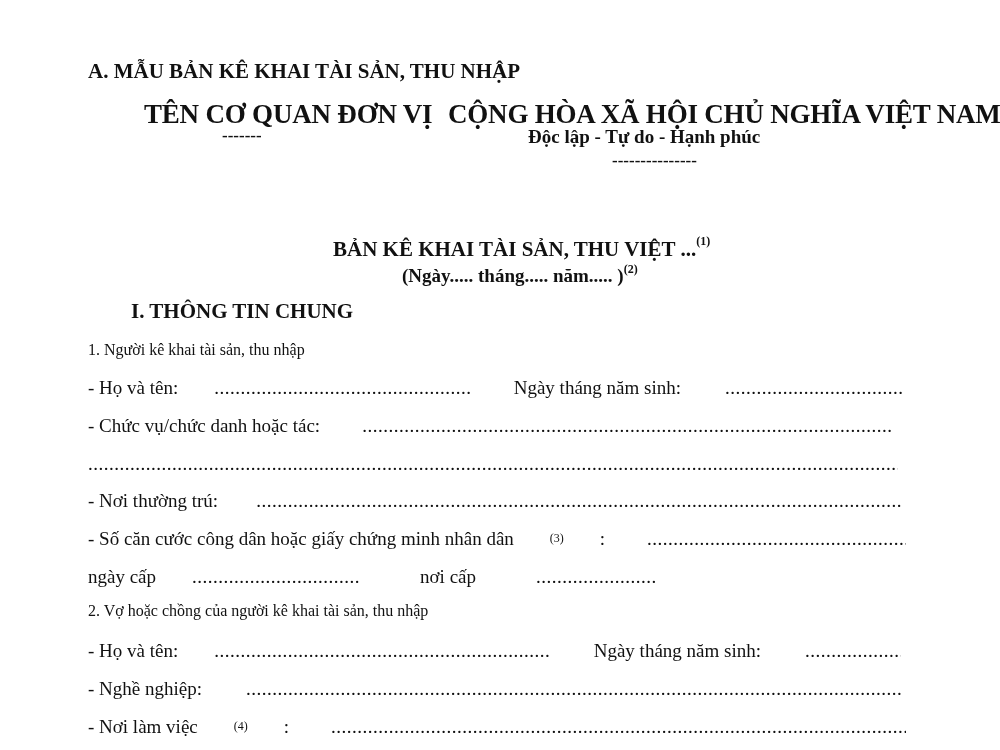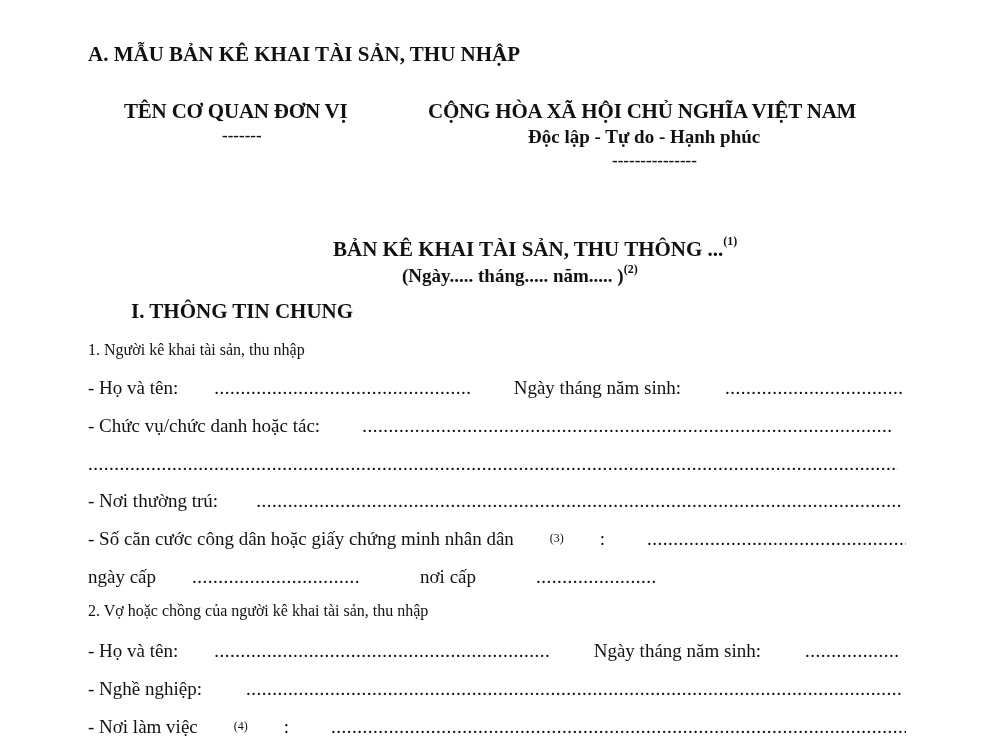--- a/index.html
+++ b/index.html
@@ -1,45 +1,45 @@
 <!DOCTYPE html>
 <html><head>
 <meta charset="utf-8">
 <style>
   html, body { margin:0; padding:0; background:#ffffff; }
   body { width:1000px; height:750px; overflow:hidden; position:relative;
          font-family:"Liberation Serif", serif; color:#111; }
   .abs { position:absolute; white-space:nowrap; }
   .b { font-weight:bold; }
   .h-sec { font-size:21px; font-weight:bold; }
-  .hdr { font-size:21px; font-weight:bold; letter-spacing:-0.2px; }
+  .hdr { font-size:27px; font-weight:bold; letter-spacing:-0.2px;margin-left:20px; }
   .sub { font-size:19px; font-weight:bold; }
   .title { font-size:21px; font-weight:bold; }
   .line { font-size:16px; }
   sup { font-size:12px; vertical-align:top; position:relative; top:-3px; }
   .row { position:absolute; left:88px; display:flex; align-items:baseline; font-size:19px; white-space:nowrap;gap:36px; }
   .dots { flex:1; overflow:hidden; white-space:nowrap; letter-spacing:0.5px; }
   .dots::after { content:"................................................................................................................................................................................................................................................................................"; }
 </style>
 </head>
 <body>
 
 <div>
 
-  <div class="abs h-sec" style="left:88px; top:42px;">A. MẪU BẢN KÊ KHAI TÀI SẢN, THU NHẬP</div>
+  <div class="abs h-sec" style="left:88px; top:59px;">A. MẪU BẢN KÊ KHAI TÀI SẢN, THU NHẬP</div>
 
   <div class="abs hdr" style="left:124px; top:99px;">TÊN CƠ QUAN ĐƠN VỊ</div>
   <div class="abs b" style="left:222px; top:126px; font-size:17px;">-------</div>
 
   <div class="abs hdr" style="left:428px; top:99px;">CỘNG HÒA XÃ HỘI CHỦ NGHĨA VIỆT NAM</div>
   <div class="abs sub" style="left:528px; top:126px;">Độc lập - Tự do - Hạnh phúc</div>
   <div class="abs b" style="left:612px; top:151px; font-size:17px;">---------------</div>
 
   <div class="abs title" style="left:333px; top:237px;">
-    <span>BẢN KÊ KHAI TÀI SẢN, THU THÔNG ...</span><sup>(1)</sup>
+    <span>BẢN KÊ KHAI TÀI SẢN, THU VIỆT ...</span><sup>(1)</sup>
   </div>
   <div class="abs sub" style="left:402px; top:265px;">
     <span>(Ngày..... tháng..... năm..... )</span><sup>(2)</sup>
   </div>
 
   <div class="abs h-sec" style="left:88px; top:299px;margin-left:43px;">I. THÔNG TIN CHUNG</div>
   <div class="abs line" style="left:88px; top:341px;">1. Người kê khai tài sản, thu nhập</div>
 
   <div class="row" style="top:377px; width:815px;">
     <span>- Họ và tên:</span>

